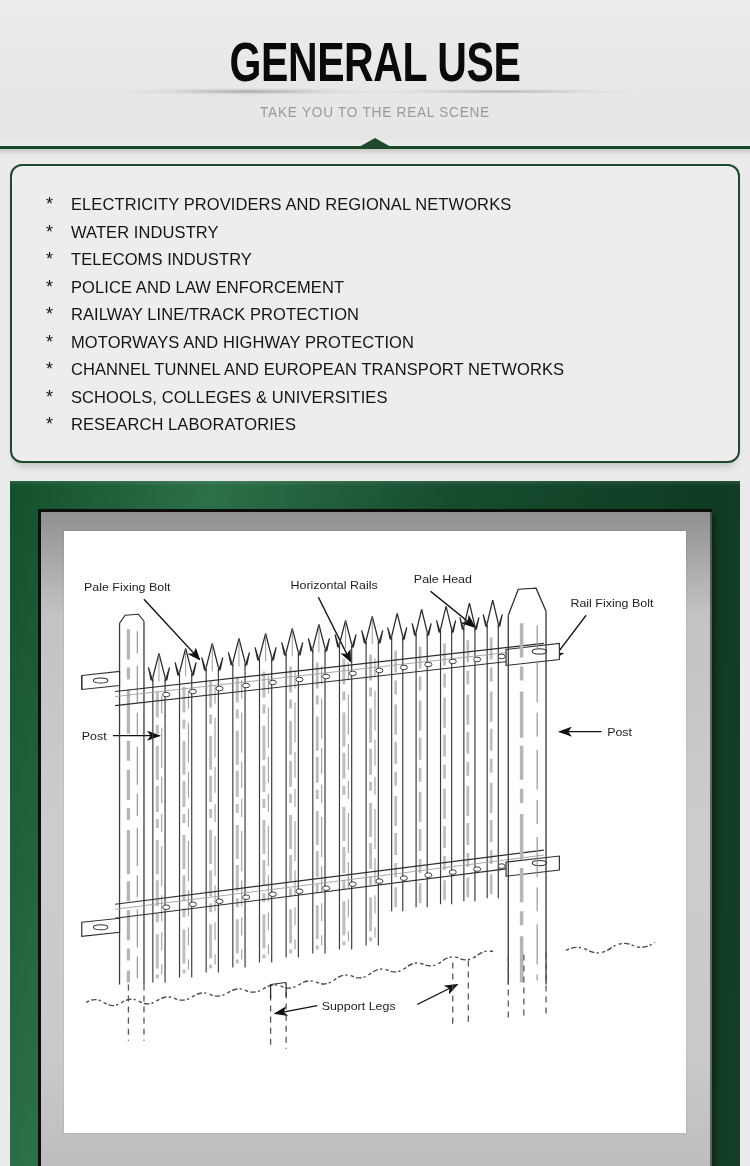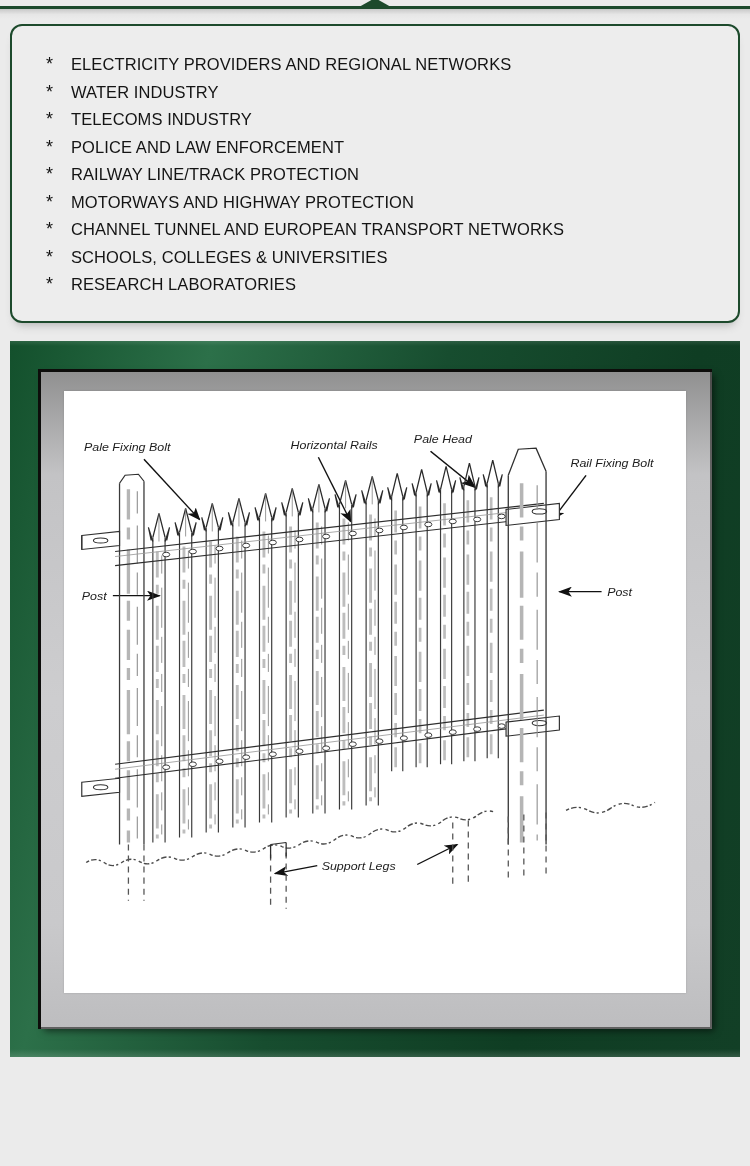--- a/index.html
+++ b/index.html
@@ -127,30 +127,34 @@
       inset -2px -2px 0 0 rgba(20,20,18,0.55),
       4px 4px 7px -2px rgba(0,0,0,0.55);
     padding:22px 26px 36px 26px;
   }
   .photo {
     position:relative;
     width:100%; height:100%;
     background:#ffffff;
     overflow:hidden;
     box-shadow:0 0 2px rgba(0,0,0,0.15);
-    font-style:italic;
   }
   .photo svg { display:block; width:100%; height:100%; }
   .dlabel { font-family:"Liberation Sans", sans-serif; font-size:11.2px; fill:#1d1d1d; }
 </style>
 </head>
 <body>
 
 <div class="page">
 
+  <div class="header">
+    <div class="title">GENERAL USE</div>
+    <div class="title-reflect"></div>
+    <div class="subtitle">TAKE YOU TO THE REAL SCENE</div>
+  </div>
 
   <div class="rule-wrap">
     <div class="rule-line"></div>
     <div class="rule-peak"></div>
     <div class="rule-shadow"></div>
   </div>
 
   <div class="card-zone">
     <div class="card">
 

